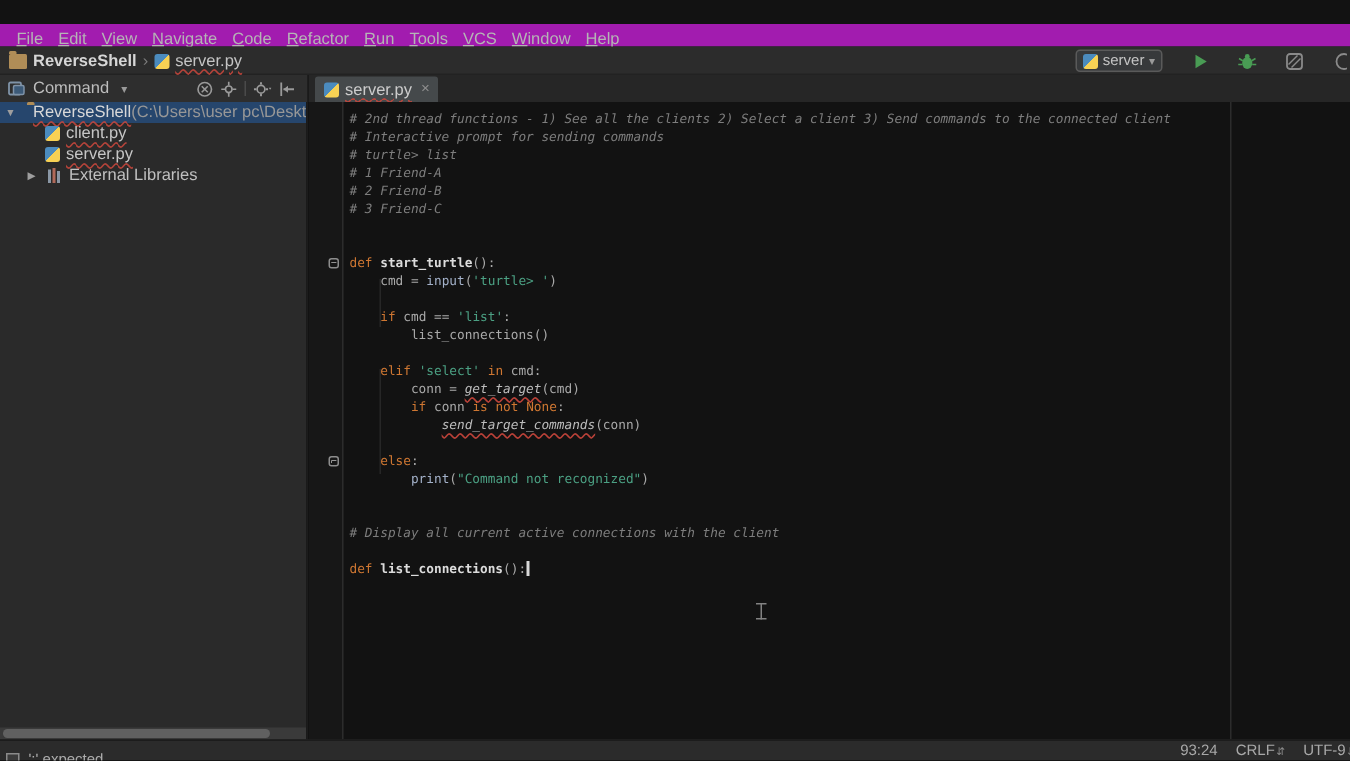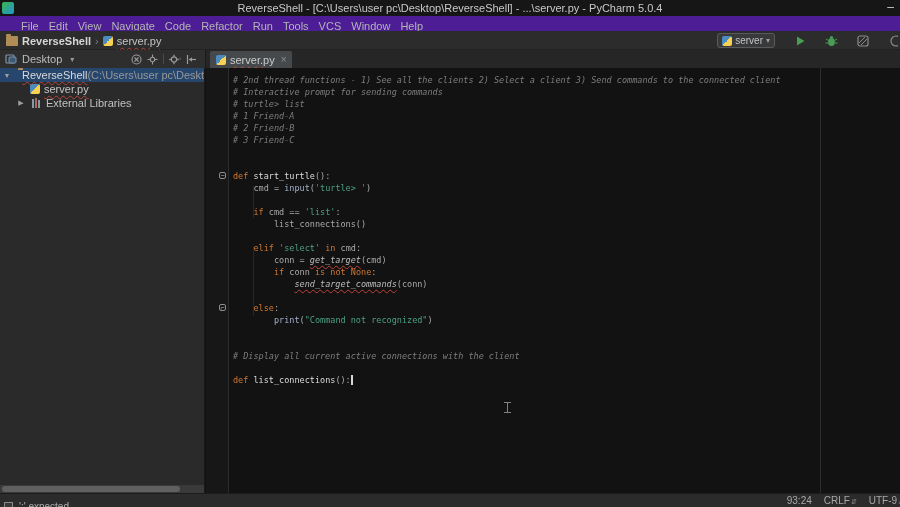--- a/index.html
+++ b/index.html
@@ -10,21 +10,21 @@
 
   
   #titlebar { left:0; top:0; width:900px; height:16px; background:#161616; }
   #app-logo { left:2px; top:2px; width:12px; height:12px; border-radius:2px;
     background:linear-gradient(135deg,#3cb44b 0%,#2196d3 100%); }
   #window-title { left:0; top:1px; width:900px; text-align:center; color:#c9c9c9;
     font-size:11px; line-height:14px; }
   #min-btn { right:6px; top:0; color:#cfcfcf; font-size:12px; line-height:14px; }
 
   
-  #menubar { left:0; top:16px; width:900px; height:15px; background:#4c1d95; padding-left:16px; }
+  #menubar { left:0; top:16px; width:900px; height:15px; background:#a21caf; padding-left:6px; }
   .menu-item { display:inline-block; color:#b5b5b5; font-size:11px; line-height:15px;
     padding:0 5px; cursor:default; }
   .menu-item::first-letter { text-decoration:underline; }
 
   
   #navbar { left:0; top:31px; width:900px; height:19px; background:#2c2c2c;
     border-bottom:1px solid #222; }
   .crumb { display:inline-flex; align-items:center; height:19px; vertical-align:top; }
   #bc-root-label { color:#d6d6d6; font-size:11px; font-weight:bold; margin-left:4px; }
   .bc-sep { color:#7c7c7c; font-size:11px; padding:0 4px; }
@@ -75,21 +75,21 @@
   #panel-hscroll-thumb { left:2px; top:1px; width:178px; height:6px; background:#606060; border-radius:3px; position:absolute; }
 
   
   #editor { left:206px; top:68px; width:694px; height:425px; background:#121212; overflow:hidden; }
   #gutter { left:0; top:0; width:23px; height:425px; background:#171717; border-right:1px solid #2c2c2c; position:absolute; }
   .fold-marker { position:absolute; left:13px; width:7px; height:7px; border:1px solid #8d8d8d;
     border-radius:2px; color:#bdbdbd; font-size:7px; line-height:5px; text-align:center; background:#171717; }
   #code-lines { position:absolute; left:27px; top:6px;
     font-family:"DejaVu Sans Mono", monospace; font-size:8.5px; line-height:12px; white-space:pre; }
   .cl { height:12px; }
-  .com { color:#7d7d7d;font-style:italic; } .kw { color:#cf7732; } .fn { color:#dcdcdc; font-weight:normal; }
+  .com { color:#7d7d7d;font-style:italic; } .kw { color:#cf7732; } .fn { color:#dcdcdc; font-weight:bold; }
   .pl { color:#a9a9a9; } .str { color:#4ba083; }
   .bi { color:#a3b1c9;margin-top:44px; }
   .err { color:#bcbcbc; text-decoration:underline wavy rgba(205,70,60,.9);
     text-decoration-thickness:1px; text-underline-offset:2px;font-style:italic; }
   .caret { display:inline-block; width:2px; height:10px; background:#d8d8d8; vertical-align:-2px; }
   #margin-guide { left:614px; top:0; width:1px; height:425px; background:#2c2c2c; position:absolute; }
   .indent-guide { position:absolute; width:1px; background:#262626; }
   
   #mouse-ibeam { left:298px; top:334px; width:7px; height:11px; position:absolute; opacity:.75; }
   #mouse-ibeam .stem { position:absolute; left:3px; top:0; width:1px; height:11px; background:#a8a8a8; }
@@ -104,25 +104,20 @@
   #status-right { right:-4px; top:0; height:13px; display:flex; align-items:center; gap:12px;
     color:#a8a8a8; font-size:10px; }
   .mini-updown { font-size:7px; color:#8a8a8a; margin-left:1px; }
   svg { display:block; }
 </style>
 </head>
 <body>
 
 <div id="app">
 
-  <div id="titlebar" class="abs">
-    <div id="app-logo" class="abs"></div>
-    <div id="window-title" class="abs">ReverseShell - [C:\Users\user pc\Desktop\ReverseShell] - ...\server.py - PyCharm 5.0.4</div>
-    <div id="min-btn" class="abs">–</div>
-  </div>
 
   <div id="menubar" class="abs"><span class="menu-item">File</span><span class="menu-item">Edit</span><span class="menu-item">View</span><span class="menu-item">Navigate</span><span class="menu-item">Code</span><span class="menu-item">Refactor</span><span class="menu-item">Run</span><span class="menu-item">Tools</span><span class="menu-item">VCS</span><span class="menu-item">Window</span><span class="menu-item">Help</span></div>
 
   <div id="navbar" class="abs">
     <div id="navbar-left" class="abs">
       <span class="crumb">
         <span class="folder-glyph"></span>
         <span id="bc-root-label">ReverseShell</span>
       </span>
       <span class="bc-sep">›</span>
@@ -157,21 +152,21 @@
         <circle cx="8" cy="6" r="5" fill="none" stroke="#8a8a8a" stroke-width="1.2"></circle>
       </svg>
     </div>
   </div>
 
   <div id="panel-header" class="abs">
     <svg id="panel-title-icon" width="12" height="12" viewBox="0 0 12 12">
       <rect x="1" y="2" width="8" height="8" rx="1" fill="none" stroke="#7f93a8" stroke-width="1.2"></rect>
       <rect x="4" y="4" width="7" height="6" rx="1" fill="#3c5a78" stroke="#7f93a8" stroke-width="1"></rect>
     </svg>
-    <span id="panel-title">Desktop</span>
+    <span id="panel-title">Command</span>
     <span id="panel-title-arrow" class="dd-arrow">▾</span>
     <span id="panel-header-actions">
       <svg width="11" height="11" viewBox="0 0 11 11">
         <circle cx="5.5" cy="5.5" r="4.5" fill="none" stroke="#9a9a9a" stroke-width="1.1"></circle>
         <line x1="3.5" y1="3.5" x2="7.5" y2="7.5" stroke="#9a9a9a" stroke-width="1.1"></line>
         <line x1="7.5" y1="3.5" x2="3.5" y2="7.5" stroke="#9a9a9a" stroke-width="1.1"></line>
       </svg>
       <svg width="11" height="11" viewBox="0 0 11 11">
         <circle cx="5.5" cy="5.5" r="2.2" fill="none" stroke="#9a9a9a" stroke-width="1.1"></circle>
         <line x1="5.5" y1="0.5" x2="5.5" y2="3" stroke="#9a9a9a" stroke-width="1.1"></line>
@@ -206,20 +201,24 @@
 
   <div id="project-panel" class="abs">
     <div class="tree-row" id="row-root" style="padding-left:2px;">
       <span class="tree-arrow">▼</span>
       <span class="folder-glyph" style="margin-left:6px;"></span>
       <span id="root-name" class="err-underline">ReverseShell</span>
       <span id="root-path"> (C:\Users\user pc\Desktop\Reverse</span>
     </div>
     <div class="tree-row" style="padding-left:30px;">
       <span class="py-glyph"></span>
+      <span class="tree-file err-underline">client.py</span>
+    </div>
+    <div class="tree-row" style="padding-left:30px;">
+      <span class="py-glyph"></span>
       <span class="tree-file err-underline">server.py</span>
     </div>
     <div class="tree-row" style="padding-left:16px;">
       <span class="tree-arrow">▶</span>
       <span class="lib-glyph" style="margin-left:6px;">
         <i style="height:9px"></i>
           <i style="height:10px;background:#b06a5a"></i>
           <i style="height:8px"></i>
       </span>
       <span id="ext-label">External Libraries</span>

